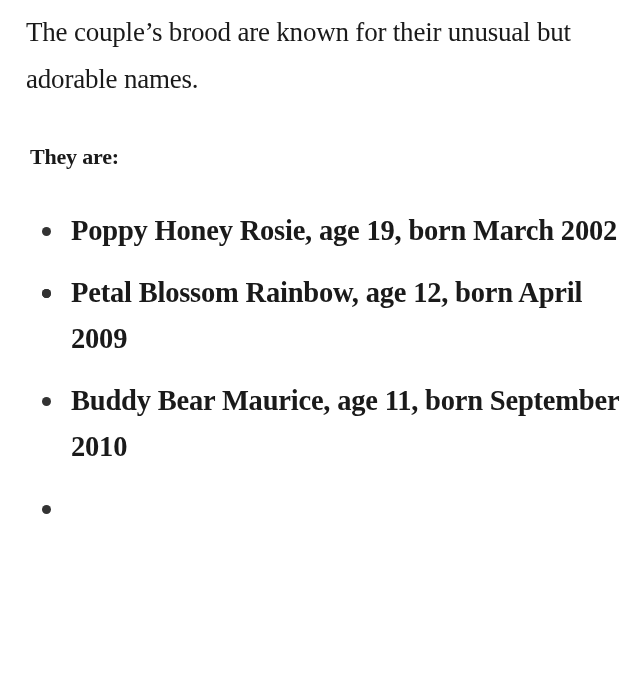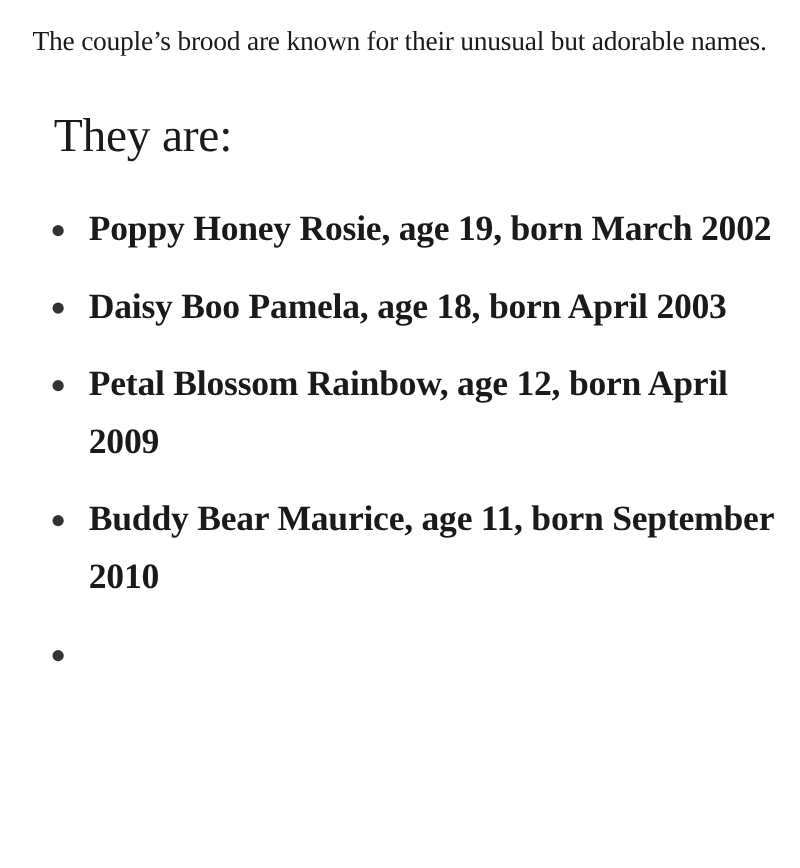--- a/index.html
+++ b/index.html
@@ -17,30 +17,30 @@
     }
     .article {
       position: absolute;
       left: 26px;
       top: 0;
       width: 600px;
     }
     .intro {
       margin: 0;
       padding-top: 9px;
-      font-size: 22px;
+      font-size: 27px;
       line-height: 47px;
       letter-spacing: -0.2px;
     }
     .lead-heading {
-      margin: 17px;
+      margin: 4px;
       margin-top: 30px;
-      font-size: 38px;
+      font-size: 22px;
       line-height: 47px;
-      font-weight: normal;
+      font-weight: bold;
       letter-spacing: -0.2px;
     }
     .kid-list {
       list-style: none;
       margin: 0;
       padding: 0;
       margin-top: 28px;
     }
     .kid-item {
       position: relative;
@@ -67,21 +67,20 @@
 <div class="article">
   <p class="intro">The couple’s brood are known for their unusual but adorable names.</p>
   <p class="lead-heading">They are:</p>
   <ul class="kid-list">
     <li class="kid-item">
       <span class="bullet"></span>
       <span>Poppy Honey Rosie, age 19, born March 2002</span>
     </li>
     <li class="kid-item">
       <span class="bullet"></span>
-      <span>Daisy Boo Pamela, age 18, born April 2003</span>
     </li>
     <li class="kid-item">
       <span class="bullet"></span>
       <span>Petal Blossom Rainbow, age 12, born April 2009</span>
     </li>
     <li class="kid-item">
       <span class="bullet"></span>
       <span>Buddy Bear Maurice, age 11, born September 2010</span>
     </li>
     <li class="kid-item">

